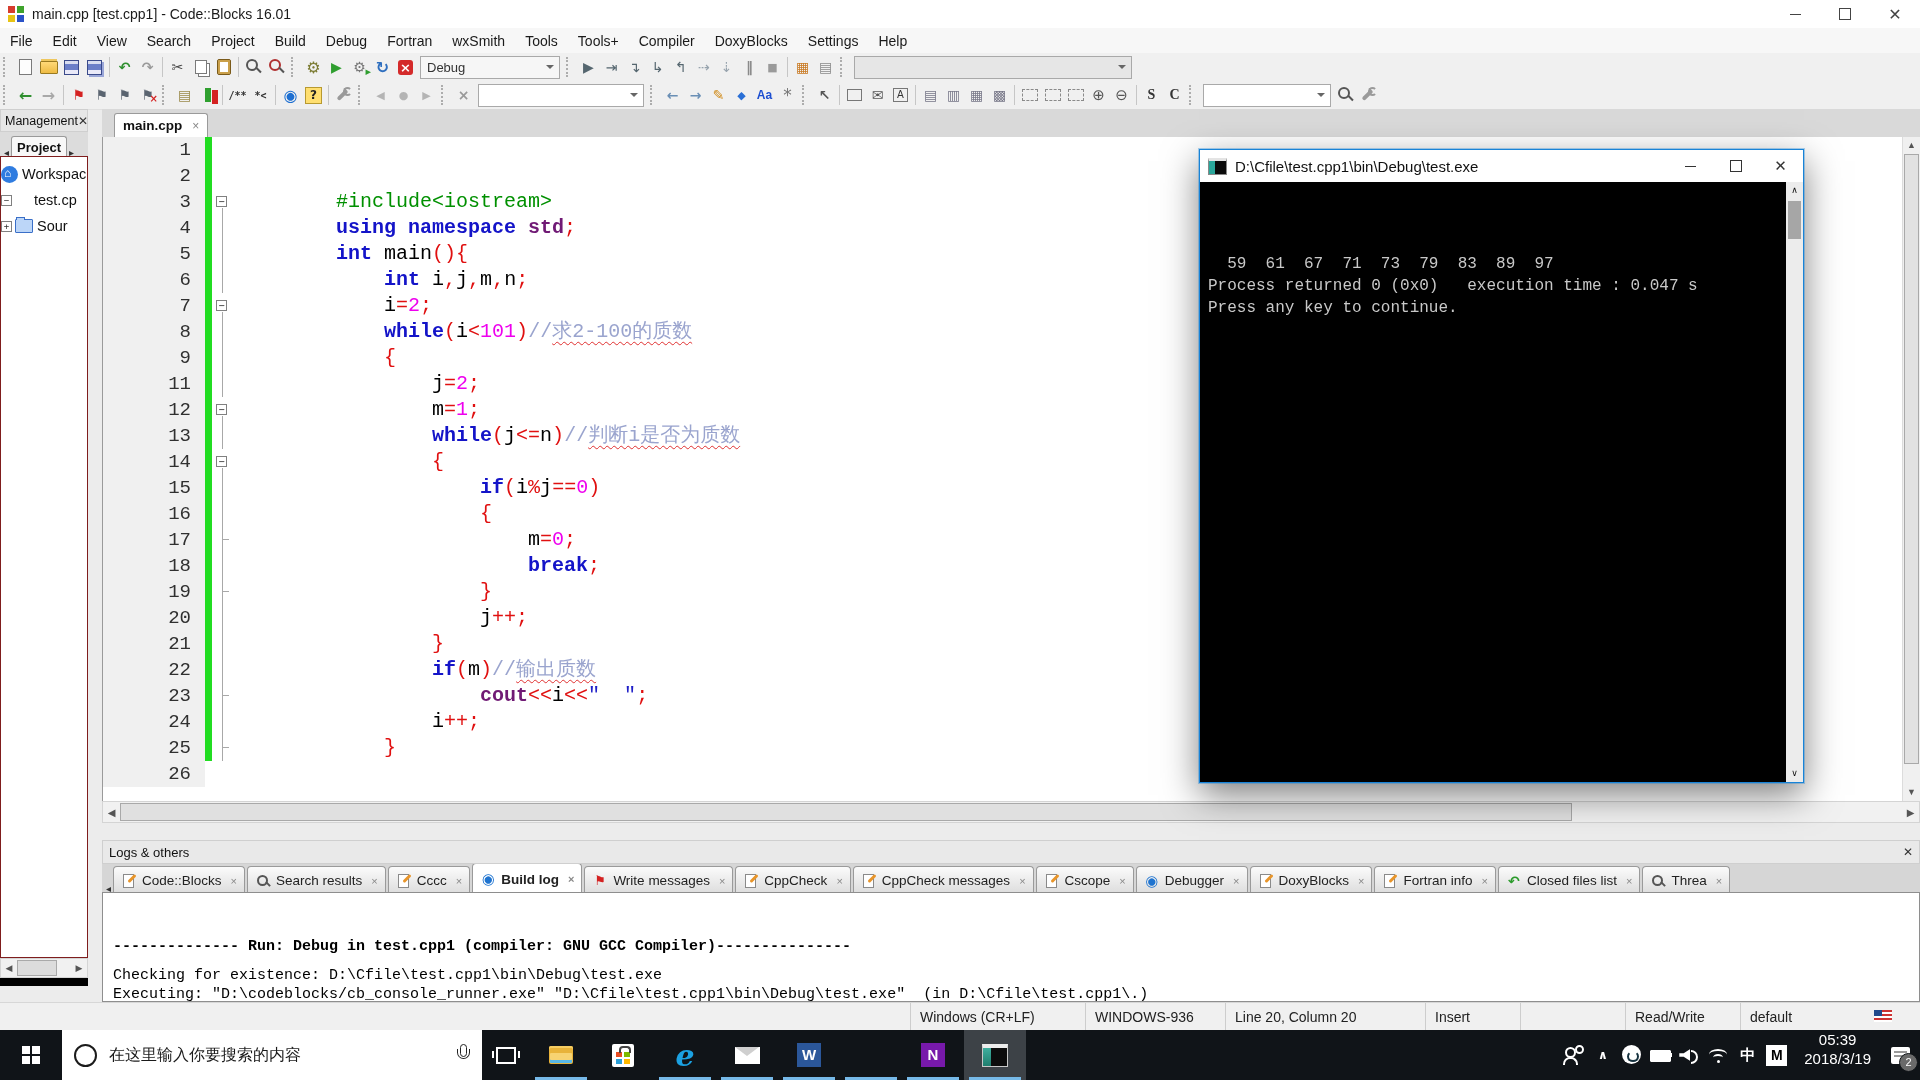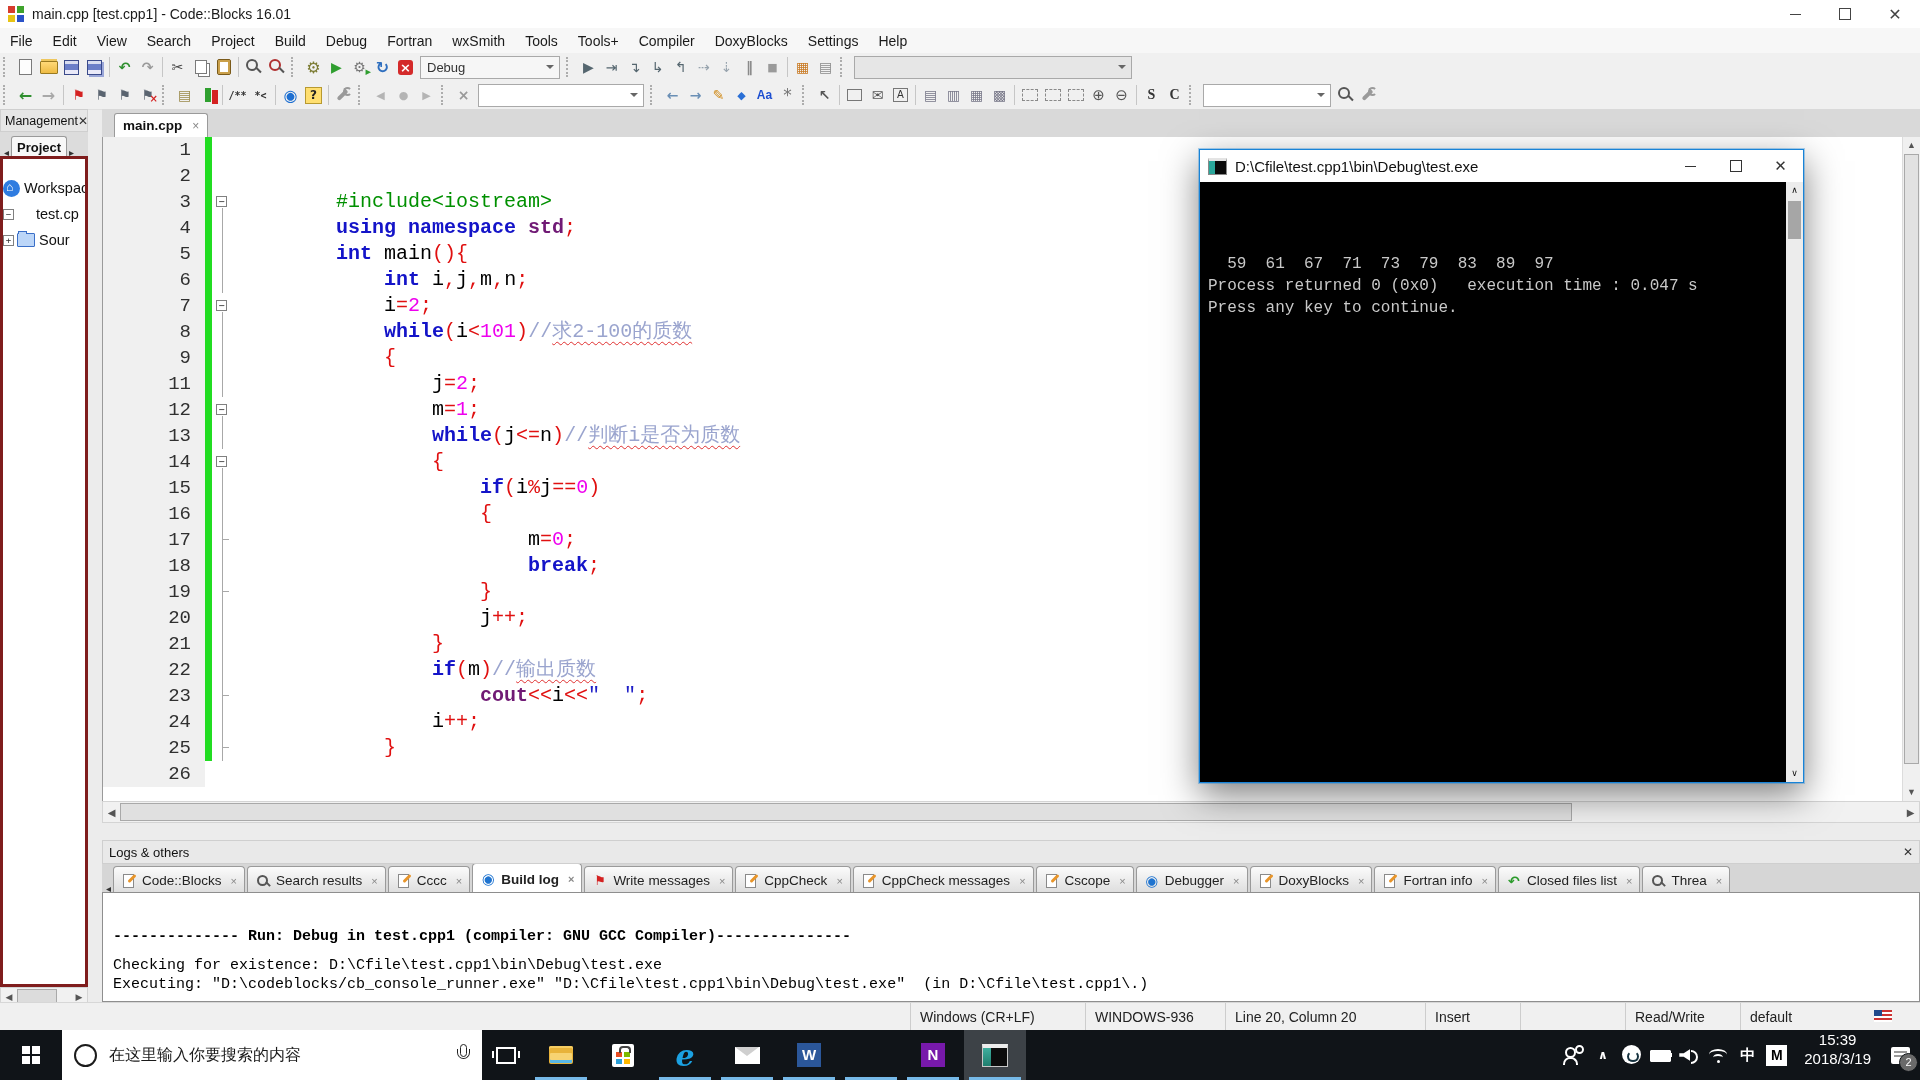--- a/index.html
+++ b/index.html
@@ -101,28 +101,28 @@
   .text-widget-icon::before{content:"A";display:block;width:13px;height:12px;border:1px solid #777;font-size:10px;line-height:12px;text-align:center;color:#333}
   .align-left-icon,.align-center-icon,.align-right-icon,.align-fill-icon{color:#778}
   .align-left-icon::before{content:"▤"}.align-center-icon::before{content:"▥"}
   .align-right-icon::before{content:"▦"}.align-fill-icon::before{content:"▩"}
   [class*="dash-box"]::before{content:"";display:block;width:14px;height:10px;border:1px dashed #8a8a8a}
   .zoom-in-icon{color:#555;font-size:15px}.zoom-in-icon::before{content:"⊕"}
   .zoom-out-icon{color:#555;font-size:15px}.zoom-out-icon::before{content:"⊖"}
   .letter-s-icon::before{content:"S";font:bold 14px "Liberation Serif",serif;color:#333}
   .letter-c-icon::before{content:"C";font:bold 14px "Liberation Serif",serif;color:#333}
   
-  .mgmt{position:absolute;left:0;top:109px;width:88px;bottom:65px;background:#f97316}
+  .mgmt{position:absolute;left:0;top:109px;width:88px;bottom:94px;background:#000000}
   .mgmt-header{height:21px;background:#e6e6e6;border:1px solid #cfcfcf;display:flex;align-items:center;font-size:12.5px;color:#111;padding:0 4px}
   .mgmt-header .x{margin-left:auto;color:#333;font-size:12px}
   .mgmt-tabs{height:26px;display:flex;align-items:flex-end;background:#dcdcdc;padding-left:2px}
   .mgmt-tab{background:#f8f8f8;border:1px solid #9a9a9a;border-bottom:none;border-radius:3px 3px 0 0;
             font-weight:bold;font-size:13px;padding:3px 5px;color:#111}
   .scroll-arrow{font-size:10px;color:#333;padding:0 2px}
-  .mgmt-body{position:absolute;left:0;right:0;top:47px;bottom:28px;background:#fff;border:3px solid #7f1d1d;overflow:hidden;padding-top:16px}
+  .mgmt-body{position:absolute;left:0;right:0;top:47px;bottom:28px;background:#fff;border:1px solid #7f1d1d;overflow:hidden;padding-top:4px}
   .trow{height:26px;display:flex;align-items:center;font-size:14.5px;color:#111;white-space:nowrap}
   .trow .exp{width:9px;height:9px;border:1px solid #808080;background:#fff;font:9px/8px "DejaVu Sans Mono",monospace;text-align:center;color:#333;margin-right:3px;flex:none}
   .trow .tlabel{margin-left:4px}
   .workspace-icon{width:17px;height:17px;background:#2f7ce0;border-radius:50%;position:relative;flex:none}
   .workspace-icon::before{content:"⌂";color:#fff;font-size:12px;position:absolute;left:3px;top:0px}
   .project-icon{width:15px;height:15px;flex:none}
   .folder-blue-icon{width:16px;height:12px;background:#bcd6f8;border:1px solid #3a6fc8;border-radius:1px;position:relative;flex:none}
   .folder-blue-icon::before{content:"";position:absolute;left:0;top:-3px;width:7px;height:2px;background:#bcd6f8;border:1px solid #3a6fc8;border-bottom:none}
   .hscroll-mini{position:absolute;left:0;right:0;bottom:8px;height:18px;background:#f1f1f1;border:1px solid #d4d4d4;display:flex;align-items:center}
   .hscroll-mini .sa{width:16px;text-align:center;font-size:9px;color:#555}
@@ -187,21 +187,21 @@
   .ltab .x{margin-left:9px;color:#888;font-size:11px}
   .lticon{width:16px;height:15px;position:relative;margin-right:5px;flex:none;display:flex;align-items:center;justify-content:center;font-family:"DejaVu Sans",sans-serif}
   .note-icon::before{content:"";position:absolute;left:2px;top:1px;width:9px;height:12px;background:#fff;border:1px solid #8a8a8a}
   .note-icon::after{content:"";position:absolute;left:6px;top:4px;width:10px;height:3px;background:#e8952a;border-radius:2px;transform:rotate(-45deg)}
   .search-tab-icon::before{content:"";position:absolute;left:2px;top:2px;width:7px;height:7px;border:2px solid #555;border-radius:50%}
   .search-tab-icon::after{content:"";position:absolute;left:10px;top:10px;width:6px;height:2px;background:#555;transform:rotate(45deg)}
   .gear-blue-icon{color:#1f74d0;font-size:15px}.gear-blue-icon::before{content:"◉"}
   .flag-red-icon{color:#d42222;font-size:13px}.flag-red-icon::before{content:"⚑"}
   .closed-files-icon{color:#2a9a2a;font-weight:bold;font-size:14px}.closed-files-icon::before{content:"↶"}
   .logs-content{position:absolute;left:0;right:0;top:52px;bottom:0;background:#fff;border:1px solid #8e8e8e;
-                font:15px/19px "Liberation Mono",monospace;color:#000;padding:34px 10px 0 10px;overflow:hidden}
+                font:15px/19px "Liberation Mono",monospace;color:#000;padding:44px 10px 0 10px;overflow:hidden}
   .logline{white-space:pre}
   .logline.bold{font-weight:bold}
   .logline:empty{height:10px}
   
   .statusbar{position:absolute;left:0;right:0;top:1002px;height:28px;background:#f0f0f0;border-top:1px solid #d7d7d7;
              display:flex;align-items:center;font-size:14px;color:#222}
   .sf{height:100%;display:flex;align-items:center;padding-left:9px;border-left:1px solid #cdcdcd;flex:none}
   .sf.grow{flex:1;border-left:none}
   .w165{width:165px}.w130{width:130px}.w190{width:190px}.w85{width:85px}.w95{width:95px}.w105{width:105px}.w170{width:170px}
   .flag-us{width:18px;height:12px;margin-right:28px;position:relative;flex:none;
@@ -1331,21 +1331,21 @@
           <b></b>
         </span>
         <span class="tritem tr-zh">
           <b>中</b>
         </span>
         <span class="tritem tr-m">
           <b>M</b>
         </span>
       </div>
     <div class="clock">
-      <div>15:39</div>
+      <div>05:39</div>
       <div>2018/3/19</div>
     </div>
     <div class="notif">
       <i class="notif-icon"></i>
       <span class="badge">2</span>
     </div>
   </div>
 
 </div>
 

